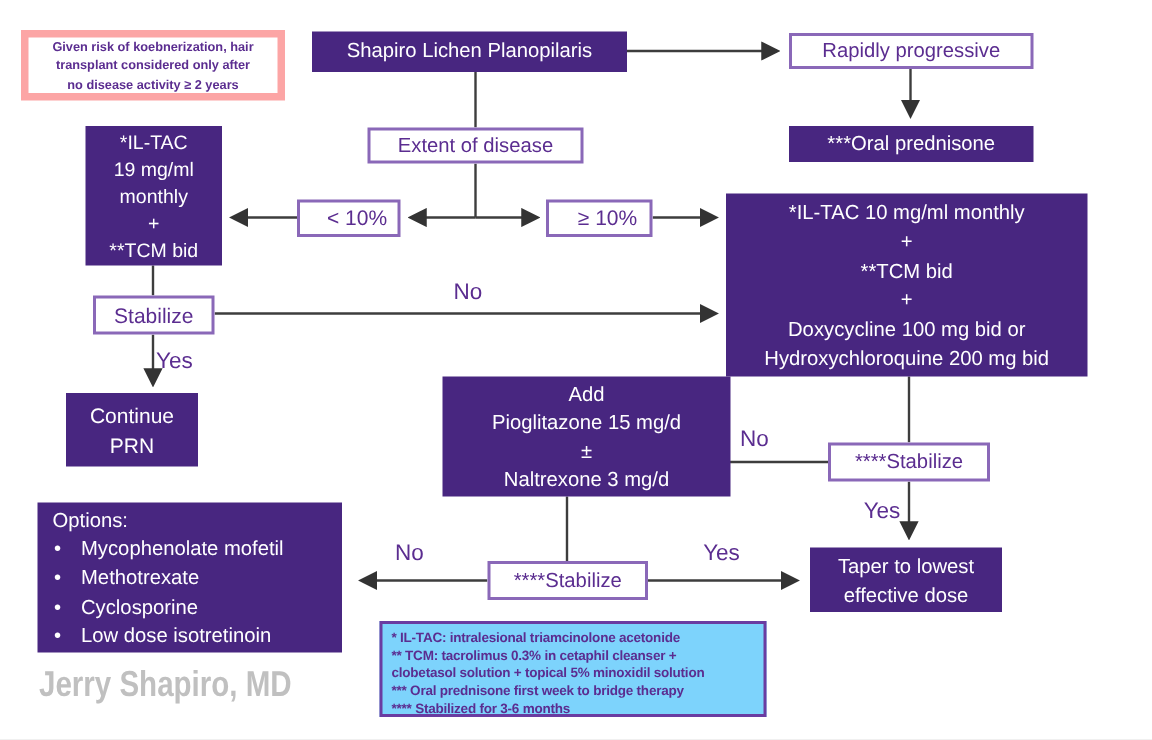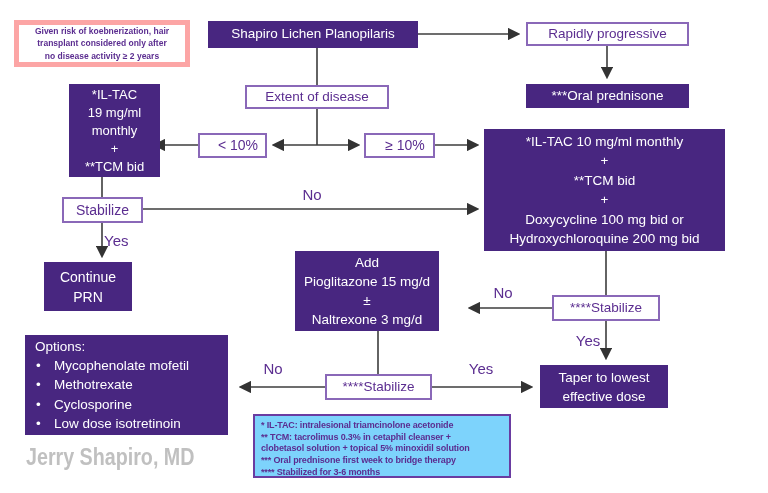--- a/index.html
+++ b/index.html
@@ -29,21 +29,21 @@
     position:absolute; color:#5b2d90; font-size:15px; text-align:center; width:44px;
   }
   .opt { align-items:stretch; text-align:left; padding:6px 0 6px 0; font-size:13.5px; line-height:1.42; justify-content:center; }
   .opt-title { padding-left:10px; }
   .opt-item { position:relative; padding-left:29px; }
   .opt-item::before { content:"\2022"; position:absolute; left:11px; }
   .sig {
     position:absolute; left:26px; top:443px; color:#c0c0c0; font-size:24px; font-weight:bold;
     transform:scaleX(0.82); transform-origin:left center; letter-spacing:0px; white-space:nowrap;
   }
-  .fs13  { font-size:13px;margin-left:12px; }
+  .fs13  { font-size:13px; }
   .fs135 { font-size:13.5px; }
   .fs14  { font-size:14px; }
   .fs15  { font-size:14px;padding-left:11px; }
   .lh18 line, .line { display:block; }
 </style>
 </head>
 <body>
 
 <div id="stage">
 
@@ -109,21 +109,21 @@
 
   <div class="box fill fs135" style="left:484px; top:129px; width:241px; height:122px; line-height:19.5px;">
     <span class="line">*IL-TAC 10 mg/ml monthly</span>
     <span class="line">+</span>
     <span class="line">**TCM bid</span>
     <span class="line">+</span>
     <span class="line">Doxycycline 100 mg bid or</span>
     <span class="line">Hydroxychloroquine 200 mg bid</span>
   </div>
 
-  <div class="box fill fs135" style="left:295px; top:251px; width:144px; height:80px; line-height:19px;text-align:right;">
+  <div class="box fill fs135" style="left:295px; top:251px; width:192px; height:80px; line-height:19px;text-align:right;">
     <span class="line">Add</span>
     <span class="line">Pioglitazone 15 mg/d</span>
     <span class="line">±</span>
     <span class="line">Naltrexone 3 mg/d</span>
   </div>
 
   <div class="box outline fs135" style="left:552px; top:295px; width:108px; height:26px;">****Stabilize</div>
 
   <div class="box fill fs135" style="left:540px; top:365px; width:128px; height:43px; line-height:19px;">
     <span class="line">Taper to lowest</span>

